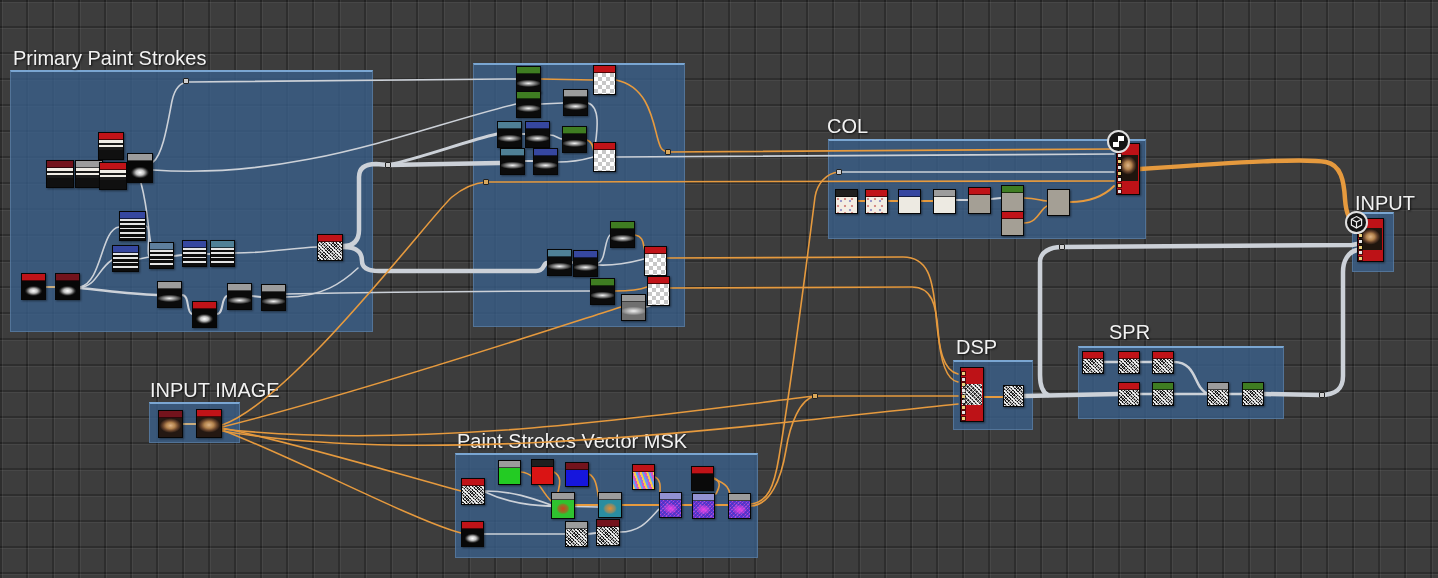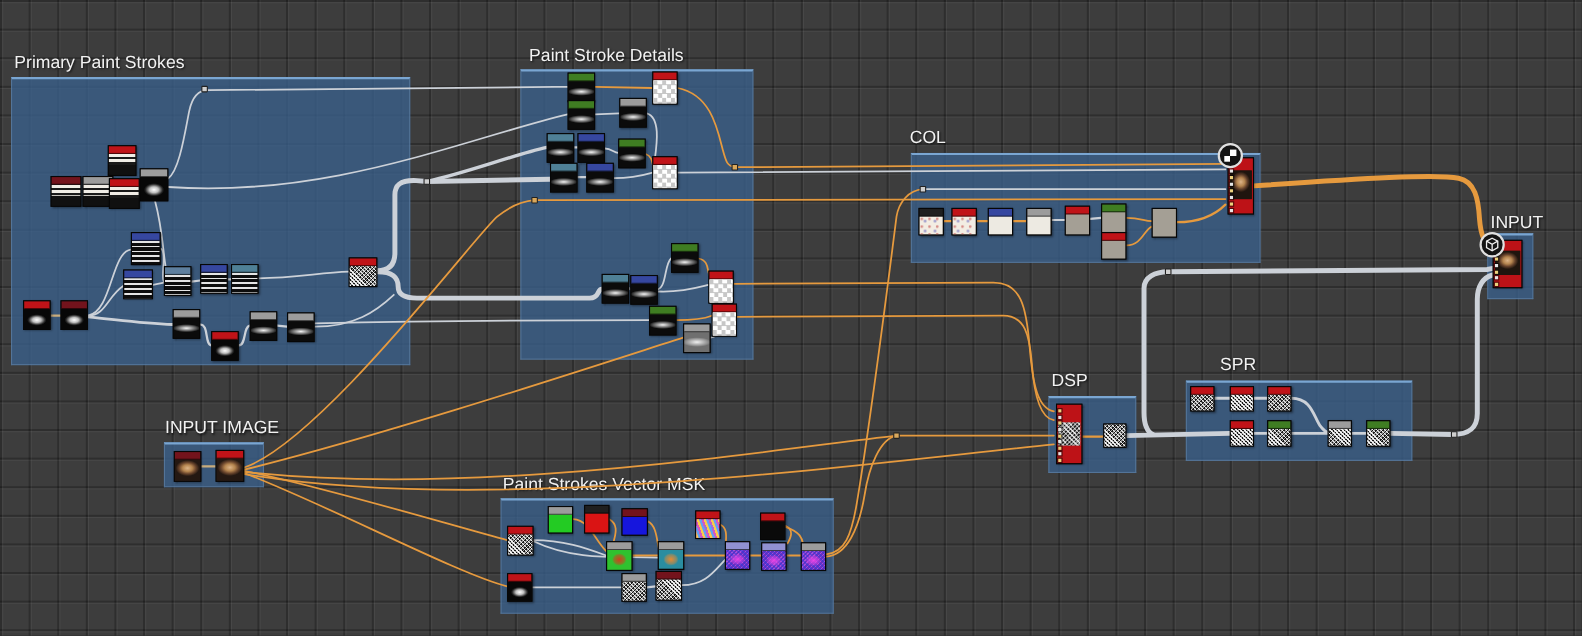--- a/index.html
+++ b/index.html
@@ -10,21 +10,21 @@
       linear-gradient(rgba(255,255,255,0.05) 1px, transparent 1px),
       linear-gradient(90deg, rgba(255,255,255,0.05) 1px, transparent 1px),
       linear-gradient(rgba(0,0,0,0.25) 2px, transparent 2px),
       linear-gradient(90deg, rgba(0,0,0,0.25) 2px, transparent 2px);
     background-size:26px 26px;
     background-position:2px 2px,2px 2px,0 0,0 0;
     font-family:"Liberation Sans",sans-serif;
   }
   .group{position:absolute;background:rgba(58,96,140,0.78);
     border:1px solid rgba(130,170,210,0.35);border-top:2px solid #7aa6d2;box-sizing:border-box;}
-  .group-label{position:absolute;color:#f2f2f2;font-size:16px;line-height:22px;
+  .group-label{position:absolute;color:#f2f2f2;font-size:20px;line-height:22px;
     text-shadow:1px 1px 2px rgba(0,0,0,0.7);white-space:nowrap;text-align:right;}
   #wires{position:absolute;left:0;top:0;pointer-events:none;}
   .node{position:absolute;display:flex;flex-direction:column;border:1px solid #060606;
     box-sizing:border-box;background:#111;box-shadow:1px 1px 2px rgba(0,0,0,0.45);}
   .hd{flex:0 0 6px;height:6px;border-bottom:1px solid rgba(0,0,0,0.6);}
   .bd{flex:1 1 auto;position:relative;overflow:hidden;}
   .hd-red{background:#c01318}.hd-maroon{background:#73131c}.hd-green{background:#3f7d22}
   .hd-blue{background:#3647a0}.hd-teal{background:#4f8096}.hd-bluegray{background:#5e7f9e}
   .hd-gray{background:#9c9c9c}.hd-dark{background:#1f1f1f}.hd-lavender{background:#9191d2}
   .bd-streak{background-color:#0b0b0b;background-image:radial-gradient(70% 26% at 50% 52%, rgba(255,255,255,0.95) 0%, rgba(255,255,255,0.3) 55%, transparent 78%);}
@@ -59,21 +59,20 @@
     background:repeating-conic-gradient(#ffffff 0% 25%, #141414 25% 50%);}
   .cube-3d-view-icon svg{position:absolute;inset:1px;width:17px;height:17px;}
 </style>
 </head>
 <body>
 
 <div id="canvas" style="width: 1438px; height: 578px;">
     <div class="group" style="left: 10px; top: 70px; width: 363px; height: 262px;"></div>
     <div class="group-label" style="left: 13px; top: 47px;">Primary Paint Strokes</div>
     <div class="group" style="left: 473px; top: 63px; width: 212px; height: 264px;"></div>
-    <div class="group-label" style="left: 481px; top: 40px;">Paint Stroke Details</div>
     <div class="group" style="left: 828px; top: 139px; width: 318px; height: 100px;"></div>
     <div class="group-label" style="left: 827px; top: 115px;">COL</div>
     <div class="group" style="left: 1352px; top: 212px; width: 42px; height: 60px;"></div>
     <div class="group-label" style="left: 1355px; top: 192px;">INPUT</div>
     <div class="group" style="left: 953px; top: 360px; width: 80px; height: 70px;"></div>
     <div class="group-label" style="left: 956px; top: 336px;">DSP</div>
     <div class="group" style="left: 1078px; top: 346px; width: 206px; height: 73px;"></div>
     <div class="group-label" style="left: 1109px; top: 321px;">SPR</div>
     <div class="group" style="left: 149px; top: 402px; width: 91px; height: 41px;"></div>
     <div class="group-label" style="left: 150px; top: 379px;">INPUT IMAGE</div>

